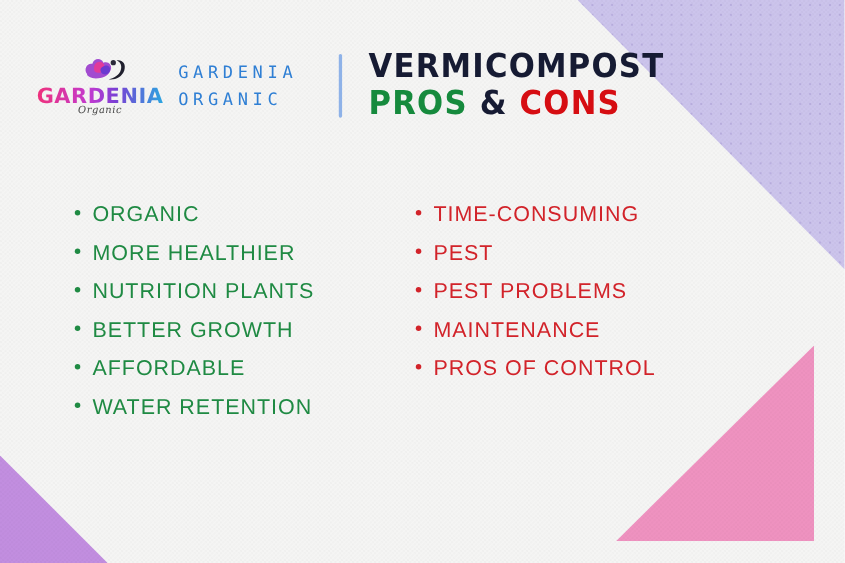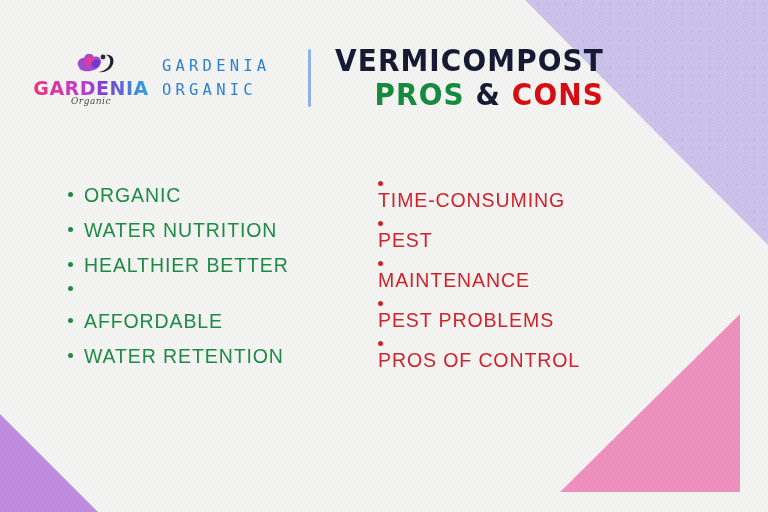--- a/index.html
+++ b/index.html
@@ -92,21 +92,20 @@
     background:#8eb2e8;
     margin-left:38px;
     border-radius:2px;
   }
 
   #title-block {
     margin-left:24px;
     font-family:"DejaVu Sans", sans-serif;
     font-weight:bold;
     line-height:1.02;
-    text-align:right;
   }
   #title-line1 {
     font-size:30px;
     color:#161b33;
     letter-spacing:1.2px;
     transform:scaleX(.93);
     transform-origin:left center;
   }
   #title-line2 {
     font-size:30px;
@@ -131,21 +130,21 @@
 
   .li {
     display:flex; align-items:baseline;
     font-size:19.5px;
     letter-spacing:.9px;
     line-height:1;
     margin-bottom:15.5px;
     white-space:nowrap;
   }
   #col-pros .li { color:#1f8a43; }
-  #col-cons .li { color:#d2232a;flex-direction:column; }
+  #col-cons .li { color:#d2232a; }
 
   .bullet {
     display:inline-block;
     width:5px; height:5px;
     border-radius:50%;
     margin-right:11px;
     flex:0 0 auto;
     position:relative; top:-5px;
   }
   #col-pros .bullet { background:#1f8a43; }
@@ -199,28 +198,29 @@
 
   <div id="lists">
 
     <div class="col" id="col-pros">
       <div class="li">
         <span class="bullet"></span>
         <span>ORGANIC</span>
       </div>
       <div class="li">
         <span class="bullet"></span>
-        <span>WATER NUTRITION</span>
-      </div>
-      <div class="li">
-        <span class="bullet"></span>
-        <span>HEALTHIER BETTER</span>
-      </div>
-      <div class="li">
-        <span class="bullet"></span>
+        <span>MORE HEALTHIER</span>
+      </div>
+      <div class="li">
+        <span class="bullet"></span>
+        <span>NUTRITION PLANTS</span>
+      </div>
+      <div class="li">
+        <span class="bullet"></span>
+        <span>BETTER GROWTH</span>
       </div>
       <div class="li">
         <span class="bullet"></span>
         <span>AFFORDABLE</span>
       </div>
       <div class="li">
         <span class="bullet"></span>
         <span>WATER RETENTION</span>
       </div>
     </div>
@@ -229,25 +229,25 @@
       <div class="li">
         <span class="bullet"></span>
         <span>TIME-CONSUMING</span>
       </div>
       <div class="li">
         <span class="bullet"></span>
         <span>PEST</span>
       </div>
       <div class="li">
         <span class="bullet"></span>
+        <span>PEST PROBLEMS</span>
+      </div>
+      <div class="li">
+        <span class="bullet"></span>
         <span>MAINTENANCE</span>
-      </div>
-      <div class="li">
-        <span class="bullet"></span>
-        <span>PEST PROBLEMS</span>
       </div>
       <div class="li">
         <span class="bullet"></span>
         <span>PROS OF CONTROL</span>
       </div>
     </div>
 
   </div>
 </div>
 

